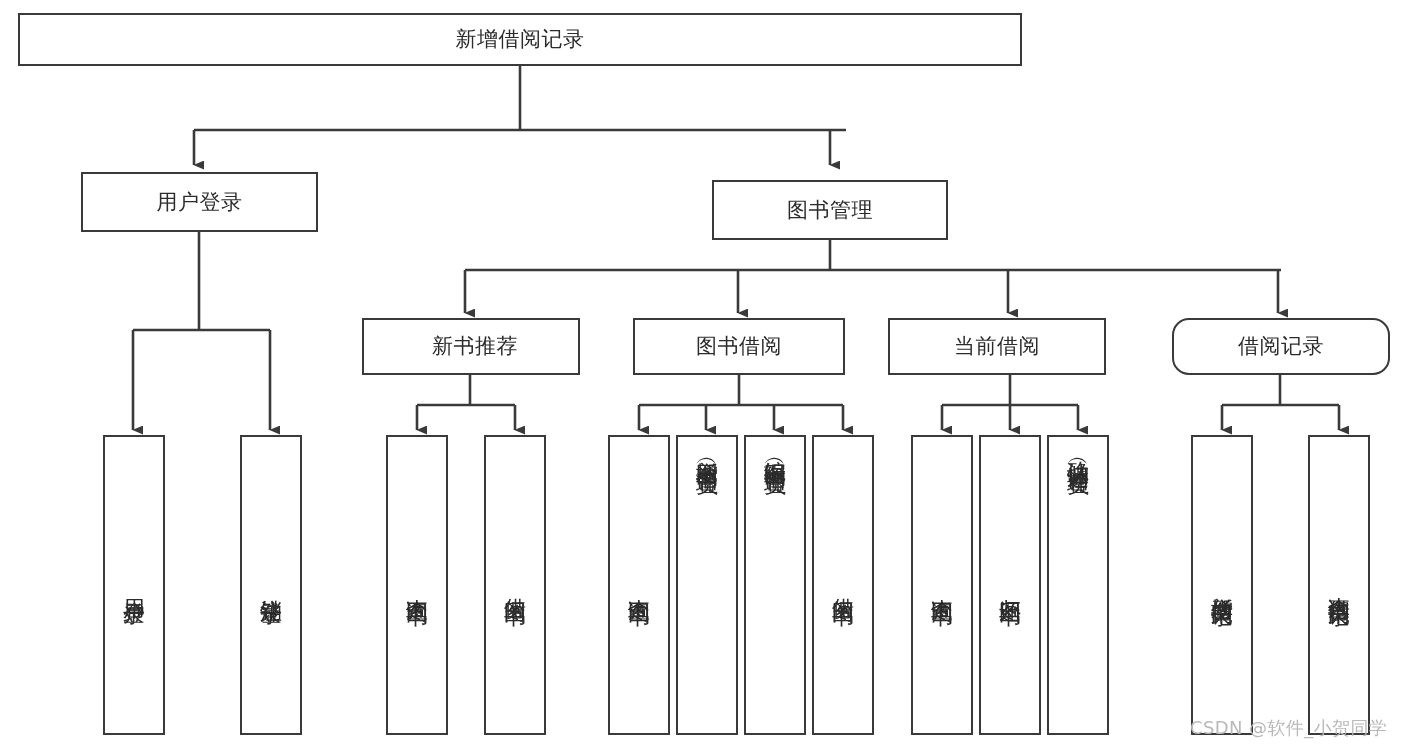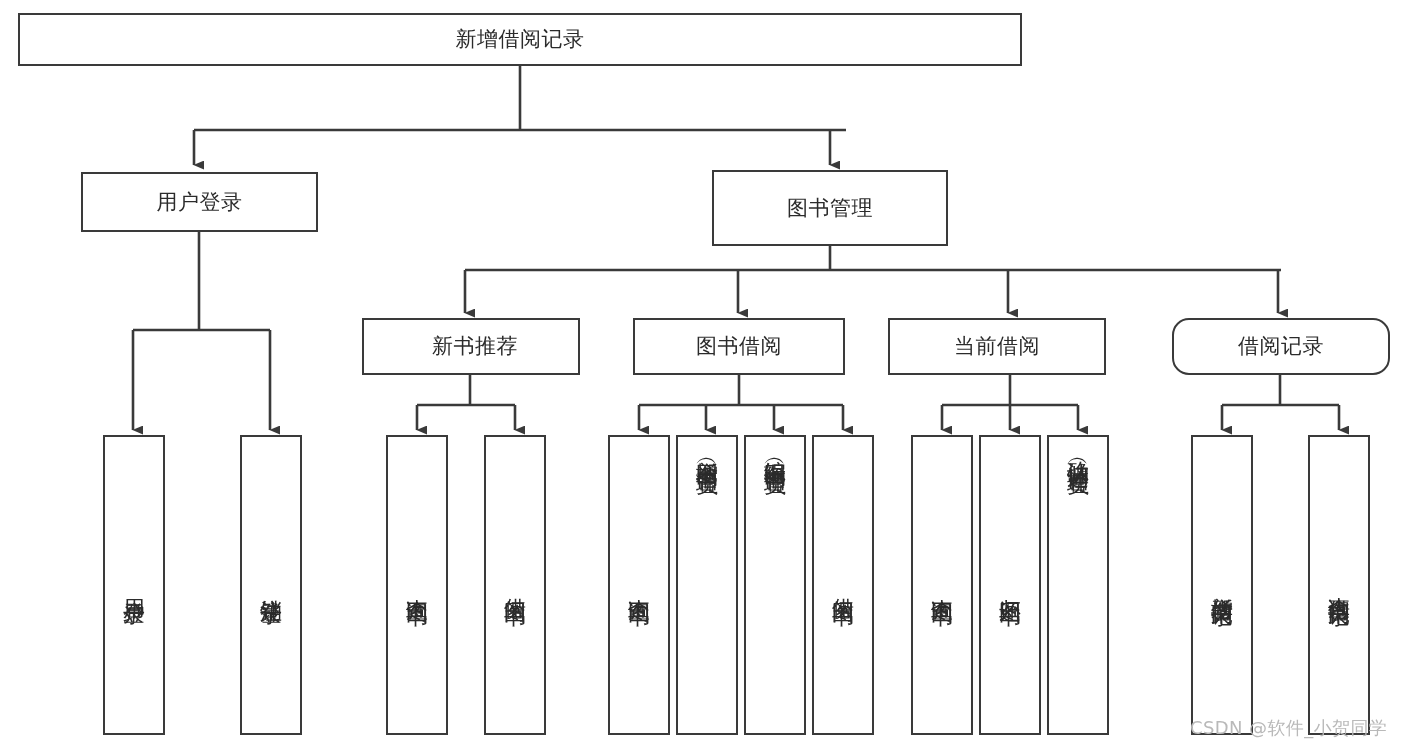--- a/index.html
+++ b/index.html
@@ -135,21 +135,21 @@
   </svg>
 
   <div class="node-box node-h node-root" style="left:18px; top:13px; width:1004px; height:53px;">
     <span class="node-label">新增借阅记录</span>
   </div>
 
   <div class="node-box node-h" style="left:81px; top:172px; width:237px; height:60px;">
     <span class="node-label">用户登录</span>
   </div>
 
-  <div class="node-box node-h" style="left:712px; top:170px; width:236px; height:76px;">
+  <div class="node-box node-h" style="left:712px; top:180px; width:236px; height:60px;">
     <span class="node-label">图书管理</span>
   </div>
 
   <div class="node-box node-h" style="left:362px; top:318px; width:218px; height:57px;padding-left:8px;">
     <span class="node-label">新书推荐</span>
   </div>
 
   <div class="node-box node-h" style="left:633px; top:318px; width:212px; height:57px;">
     <span class="node-label">图书借阅</span>
   </div>

